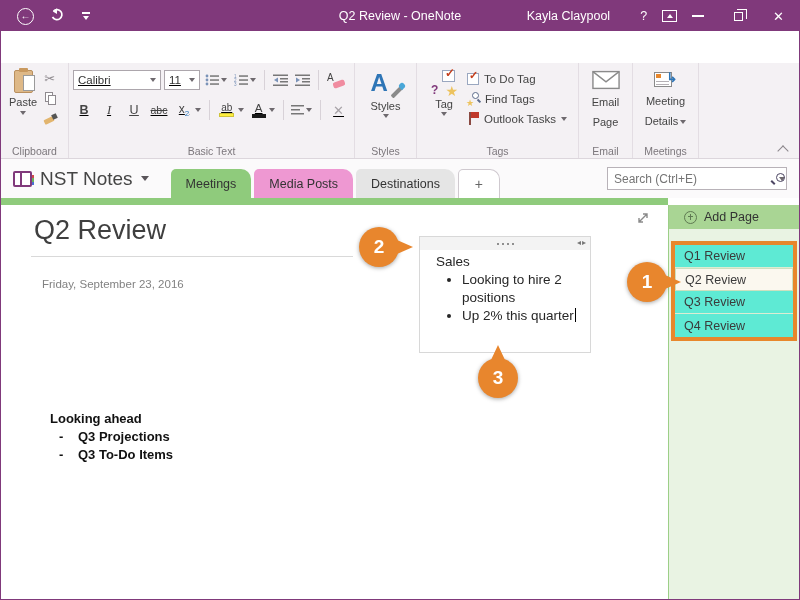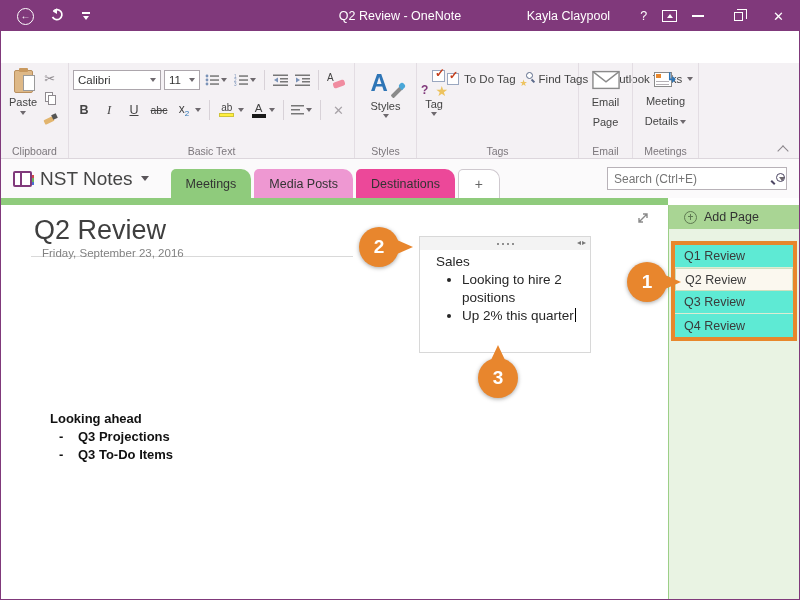--- a/index.html
+++ b/index.html
@@ -47,21 +47,21 @@
   .mini-btn { width:17px; height:16px; display:flex; align-items:center; justify-content:center; }
   .glyph-scissors { color:#8f8a8f; font-size:13px; }
   .icon-copy { position:relative; width:10px; height:12px; display:block; }
   .icon-copy i { position:absolute; width:8px; height:10px; border:1px solid #8f8a8f; background:#fff; display:block; }
   .icon-copy i:last-child { left:3px; top:3px; }
   .icon-brush { position:relative; width:14px; height:13px; display:block; }
   .icon-brush:before { content:""; position:absolute; left:1px; top:6px; width:10px; height:5px; background:#e2b56e; transform:rotate(-25deg); border-radius:1px; }
   .icon-brush:after { content:""; position:absolute; right:0; top:2px; width:5px; height:5px; background:#555; transform:rotate(-25deg); }
 
   
-  .g-btext { width:286px; }
+  .g-btext { width:286px;text-decoration:underline; }
   .brow { display:flex; align-items:center; gap:3px; height:24px; }
   .brow.r2 { margin-top:6px; }
   .combo { display:flex; align-items:center; justify-content:space-between; background:#fff; border:1px solid #aca6ac; height:20px; padding:0 4px; font-size:11.5px; color:#333; }
   .font-combo { width:88px; }
   .size-combo { width:36px; }
   .rbtn { display:flex; align-items:center; gap:2px; padding:1px 2px; }
   .fmt { font-size:12.5px; color:#444; width:18px; text-align:center; }
   .fmt.b { font-weight:bold; }
   .fmt.i { font-style:italic; font-family:"Liberation Serif", serif; }
   .fmt.u { text-decoration:underline; }
@@ -88,21 +88,21 @@
   .styles-A:before { content:""; position:absolute; right:-4px; bottom:9px; width:6px; height:6px; background:#49a7d8; border-radius:50% 50% 50% 0; transform:rotate(-45deg); z-index:2; }
 
   
   .g-tags { width:162px; display:flex; }
   .tagbtn { width:46px; }
   .icon-tag { position:relative; width:26px; height:26px; }
   .icon-tag .box { position:absolute; right:2px; top:0; width:13px; height:12px; border:1.5px solid #9aa7c0; background:#fff; }
   .icon-tag .chk { position:absolute; right:2px; top:-4px; color:#c43e1c; font-size:12px; font-weight:bold; }
   .icon-tag .star { position:absolute; right:-1px; bottom:-3px; color:#edc35f; font-size:14px; }
   .icon-tag .q { position:absolute; left:0; bottom:-1px; color:#80397b; font-size:12px; font-weight:bold; }
-  .taglist { display:flex; justify-content:flex-start; gap:5px; padding-top:3px; }
+  .taglist { display:flex; flex-direction:column; justify-content:flex-start; gap:5px; padding-top:3px; }
   .tagrow { display:flex; align-items:center; gap:5px; height:15px; }
   .tagrow .lbl { font-size:11.5px; color:#444; white-space:nowrap; }
   .icon-todo { position:relative; width:12px; height:12px; border:1.4px solid #9aa7c0; background:#fff; }
   .icon-todo:after { content:"✓"; position:absolute; left:1px; top:-5px; color:#c43e1c; font-size:11px; font-weight:bold; }
   .icon-findtag { position:relative; width:13px; height:13px; }
   .icon-findtag .lens { position:absolute; right:1px; top:0; width:7px; height:7px; border:1.5px solid #5b6a8a; border-radius:50%; background:#fff; }
   .icon-findtag .handle { position:absolute; right:0px; top:7px; width:1.8px; height:4px; background:#5b6a8a; transform:rotate(-45deg); }
   .icon-findtag .star { position:absolute; left:-1px; bottom:-3px; color:#edc35f; font-size:9px; }
   .icon-flag { position:relative; width:12px; height:13px; }
   .icon-flag:before { content:""; position:absolute; left:2px; top:0; width:1.6px; height:13px; background:#8a4a42; }
@@ -139,21 +139,21 @@
   .icon-search:before { content:""; position:absolute; left:1px; top:1px; width:7px; height:7px; border:1.6px solid #4c4663; border-radius:50%; }
   .icon-search:after { content:""; position:absolute; right:1px; bottom:0; width:2px; height:5px; background:#4c4663; transform:rotate(-45deg); }
   .searchbox .dd { margin-right:5px; }
 
   .greenbar { position:absolute; top:197px; left:0; width:667px; height:7px; background:#8fcb7c; }
 
   
   .pagearea { position:absolute; top:204px; left:0; width:667px; bottom:0; background:#fff; }
   .page-title { position:absolute; left:33px; top:10px; font-size:27px; font-weight:400; color:#3f3f3f; }
   .title-rule { position:absolute; left:30px; top:51px; width:322px; height:1px; background:#d9d9d9; }
-  .page-date { position:absolute; left:41px; top:42px; font-size:11.5px; color:#828282; }
+  .page-date { position:absolute; left:41px; top:73px; font-size:11.5px; color:#828282; }
   .icon-expand { position:absolute; right:18px; top:6px; }
 
   .note-box { position:absolute; left:418px; top:31px; width:172px; height:117px; border:1px solid #d8d8d8; background:#fff; }
   .note-head { height:13px; background:#f3f3f3; position:relative; display:flex; align-items:center; justify-content:center; gap:3px; }
   .note-head .dot { width:2px; height:2px; background:#8f8f8f; }
   .note-resize { position:absolute; right:3px; top:1px; font-size:8px; color:#777; letter-spacing:1px; }
   .note-body { padding:3px 8px 0 16px; font-size:13.5px; color:#262626; line-height:18px; }
   .note-body ul { list-style:disc; margin-left:26px; }
   .caret { display:inline-block; width:1.3px; height:14px; background:#000; margin-left:1px; vertical-align:-2px; }
 
@@ -418,21 +418,21 @@
 
   <div class="nbbar">
     <div class="nbname">
       <span class="icon-notebook"></span>
       <span class="nm">NST Notes</span>
       <span class="dd-dark"></span>
     </div>
     <div class="sectabs">
       <span class="sectab" style="background:#8fcb7c">Meetings</span>
       <span class="sectab" style="background:#ee98d2">Media Posts</span>
-      <span class="sectab" style="background:#ec4899">Destinations</span>
+      <span class="sectab" style="background:#e5e5e5">Destinations</span>
       <span class="sectab add">+</span>
     </div>
     <div class="searchbox">
       <input placeholder="Search (Ctrl+E)" style="">
       <span class="icon-search"></span>
       <span class="dd"></span>
     </div>
   </div>
 
   <div class="greenbar"></div>

